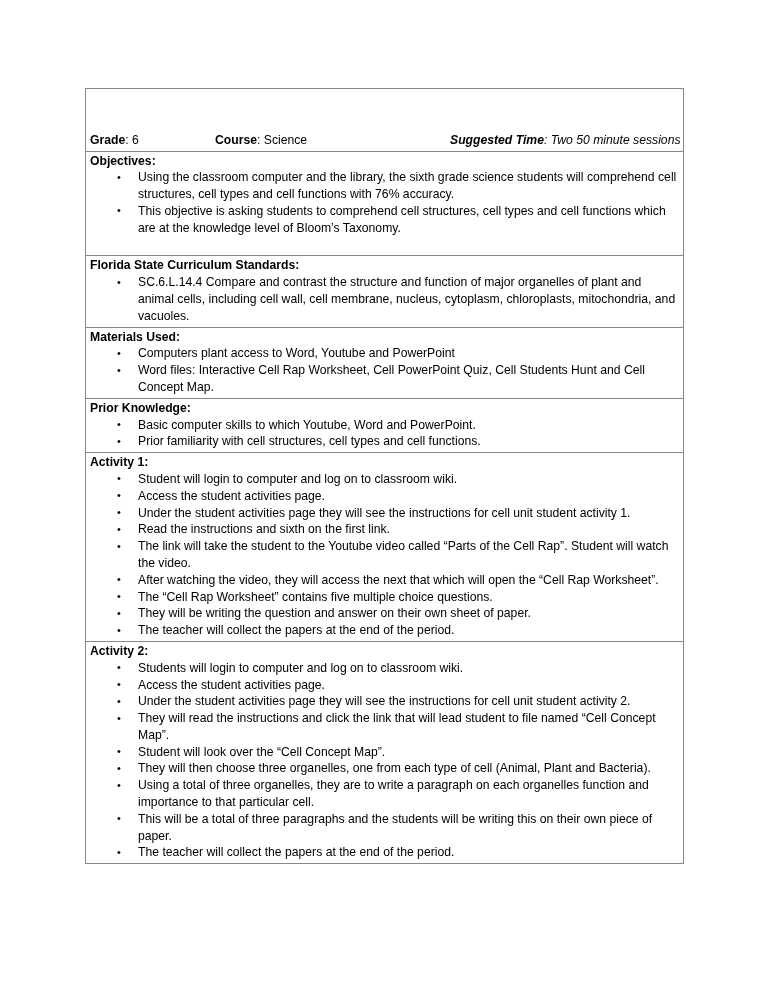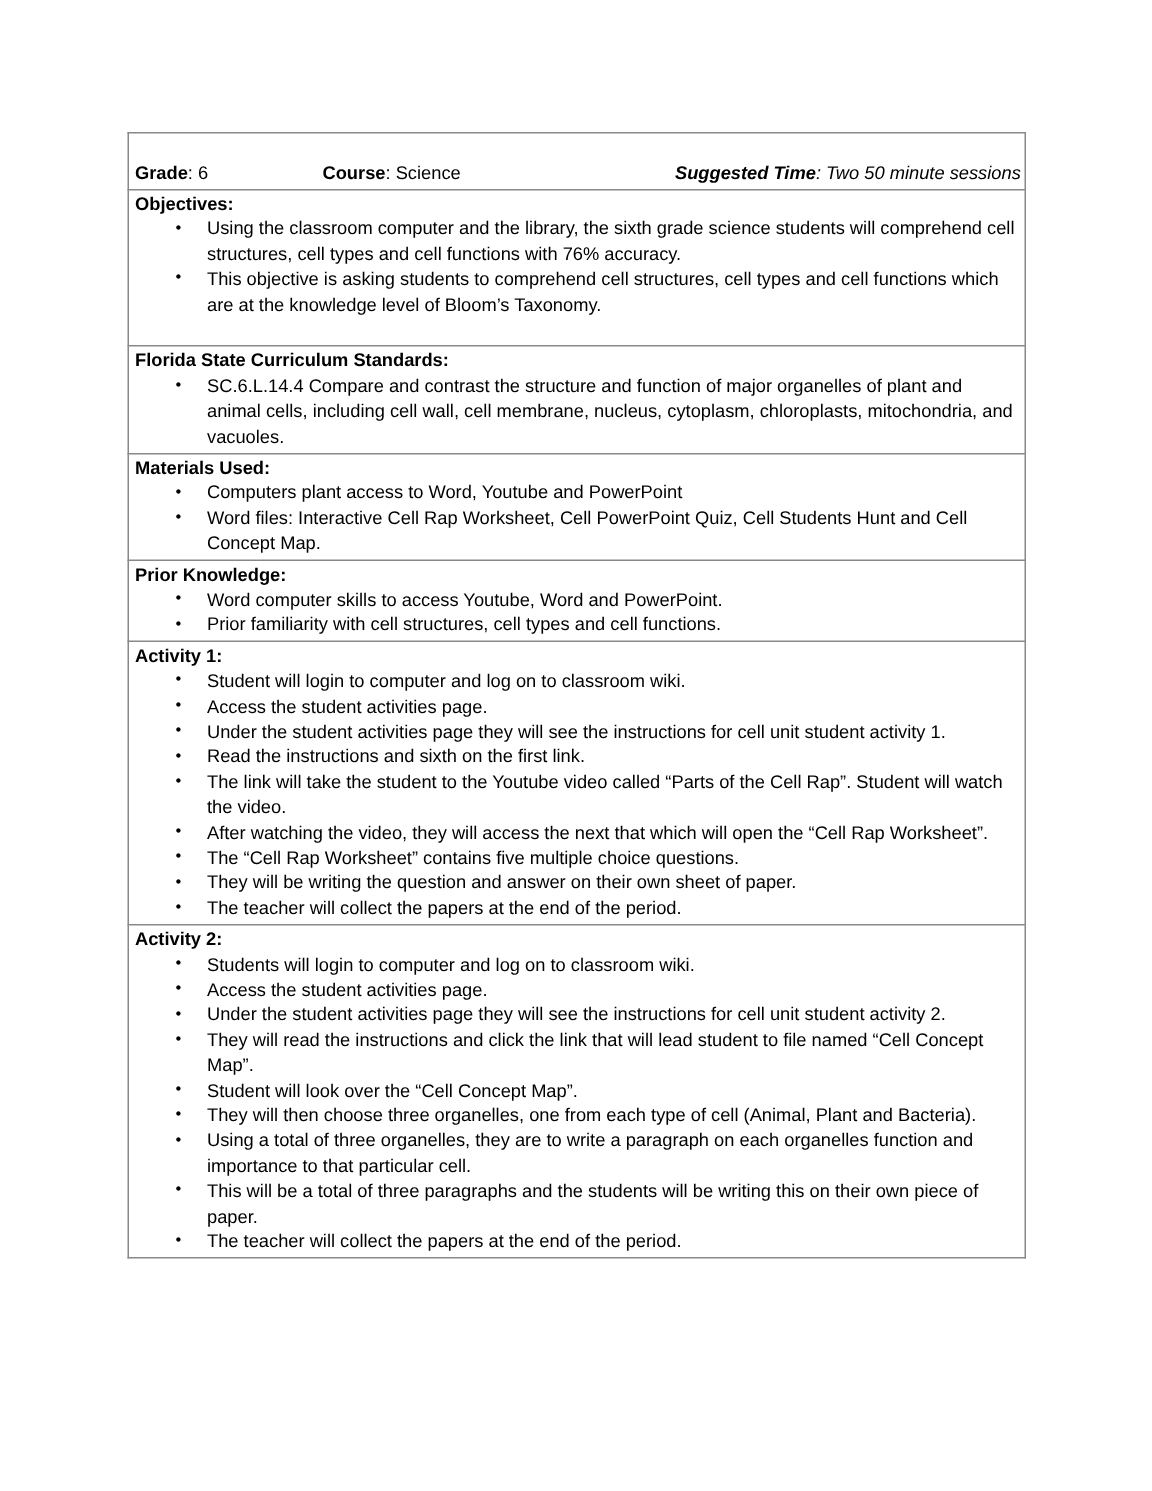--- a/index.html
+++ b/index.html
@@ -30,30 +30,30 @@
     table-layout: fixed;
   }
   .lesson-table td {
     border: 1px solid #888888;
     padding: 1px 4px 2px 4px;
     vertical-align: top;
     font-size: 12.2px;
     line-height: 16.6px;
   }
   .hdr-row td {
-    padding-top: 18px;
+    padding-top: 2px;
     padding-bottom: 2px;
   }
   .hdr-line {
     display: flex;
     width: 100%;
     align-items: baseline;
   }
   .hdr-grade { width: 125px; flex: 0 0 125px; }
-  .hdr-course { width: 235px; flex: 0 0 235px; }
+  .hdr-course { width: 235px; flex: 0 0 235px; margin-top: 41px; }
   .hdr-time { flex: 1 1 auto; text-align: center; white-space: nowrap; font-style: italic; }
   b, .bold { font-weight: bold; }
   .sec-title {
     font-weight: bold;
     display: block;
     line-height: 16.8px;
   }
   .para {
     display: block;
     line-height: 16.8px;
@@ -124,21 +124,21 @@
             <ul class="bullets">
               <li>Computers plant access to Word, Youtube and PowerPoint</li>
               <li>Word files: Interactive Cell Rap Worksheet, Cell PowerPoint Quiz, Cell Students Hunt and Cell Concept Map.</li>
             </ul>
           </td>
         </tr>
         <tr>
           <td>
             <span class="sec-title"><b>Prior Knowledge</b><span>:</span></span>
             <ul class="bullets">
-              <li>Word computer skills to access Youtube, Word and PowerPoint.</li>
+              <li>Basic computer skills to which Youtube, Word and PowerPoint.</li>
               <li>Prior familiarity with cell structures, cell types and cell functions.</li>
             </ul>
           </td>
         </tr>
         <tr>
           <td>
             <span class="sec-title"><b>Activity 1</b><span>:</span></span>
             <ul class="bullets">
               <li>Student will login to computer and log on to classroom wiki.</li>
               <li>Access the student activities page.</li>

